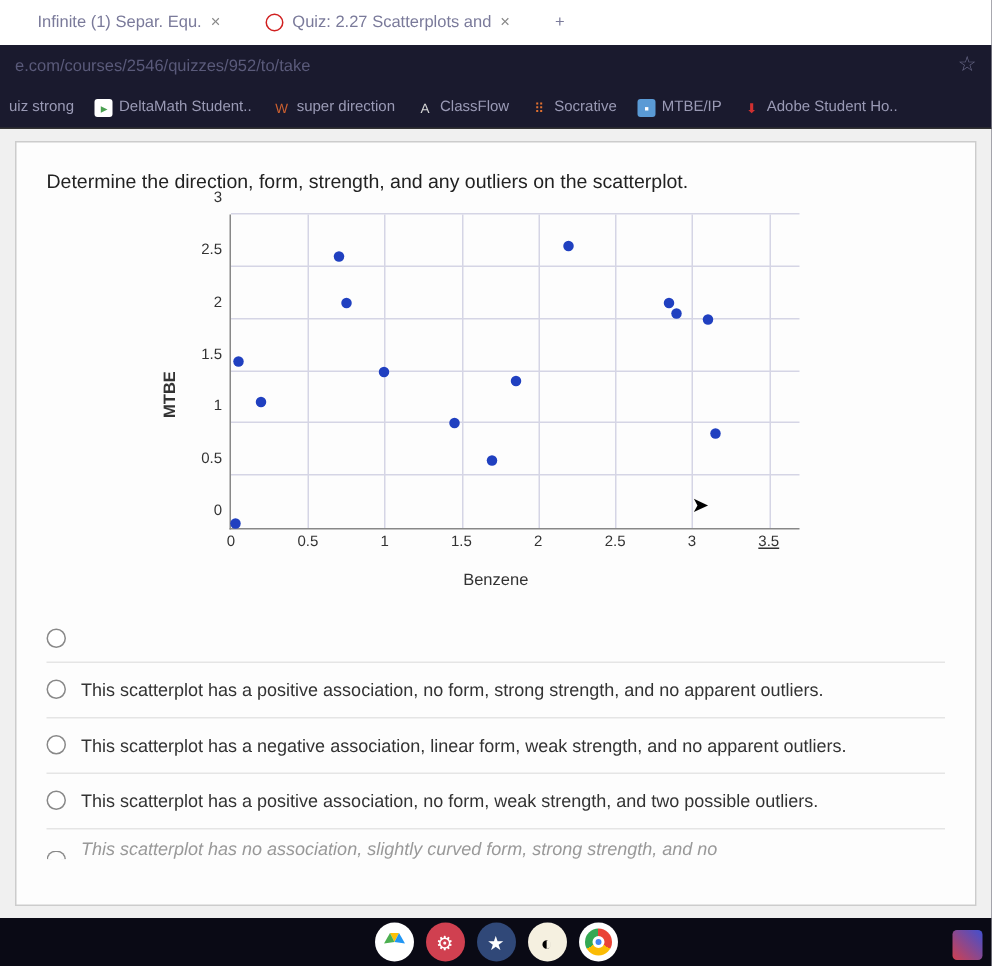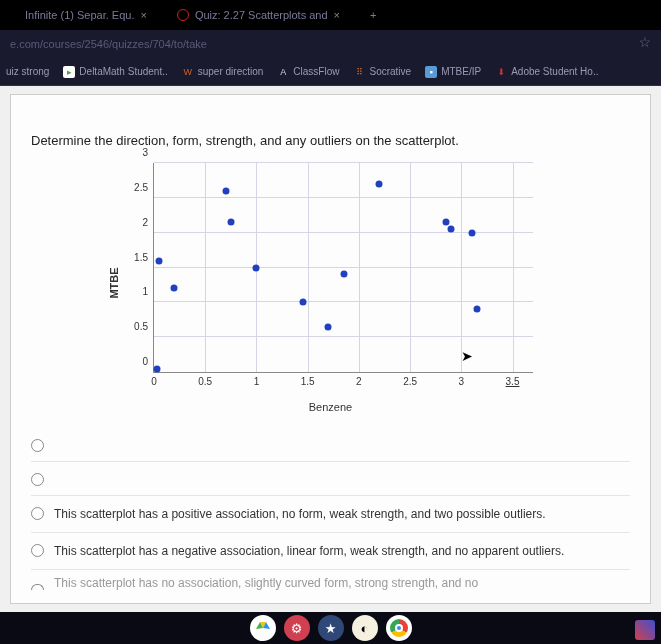--- a/index.html
+++ b/index.html
@@ -1,49 +1,49 @@
 <!DOCTYPE html>
 <html><head>
   <meta charset="utf-8">
   <style>
     * { margin: 0; padding: 0; box-sizing: border-box; }
     body { width: 661px; height: 644px; font-family: Arial, sans-serif; background: #1a1a2e; overflow: hidden; position: relative; }
     
-    .tabs-bar { height: 30px; background: #000000; display: flex; align-items: center; color: #7a7a9a; font-size: 11px; padding-left: 10px; }
+    .tabs-bar { height: 30px; background: #ffffff; display: flex; align-items: center; color: #7a7a9a; font-size: 11px; padding-left: 10px; }
     .tab { padding: 0 15px; display: flex; align-items: center; gap: 6px; height: 100%; }
     .tab-close { color: #888; }
     .tab-icon { width: 12px; height: 12px; border-radius: 50%; border: 1px solid #d02020; display: inline-block; }
     
     .url-bar { height: 28px; background: #1a1a2e; color: #5a5a7a; font-size: 11px; padding-left: 10px; display: flex; align-items: center; }
     .star-icon { position: absolute; right: 10px; top: 34px; color: #6a6a8a; font-size: 14px; }
     
     .bookmarks-bar { height: 28px; background: #1a1a2e; display: flex; align-items: center; gap: 14px; padding-left: 6px; color: #9a9ab5; font-size: 10px; border-bottom: 1px solid #333; }
     .bookmark { display: flex; align-items: center; gap: 4px; }
     .bookmark-icon { width: 12px; height: 12px; display: inline-flex; align-items: center; justify-content: center; font-size: 9px; }
     
     .content { background: #f0f0f0; height: calc(100% - 118px); overflow: hidden; padding: 8px 10px; }
     .page-card { background: #fdfdfd; border: 1px solid #ccc; padding: 18px 20px 10px 20px; height: 100%; overflow: hidden; }
-    .question { font-size: 13px; color: #222; margin-bottom: 10px; margin-top: 20px; }
+    .question { font-size: 13px; color: #222; margin-bottom: 10px; }
     
     .chart-area { position: relative; width: 445px; height: 250px; margin: 5px auto 15px auto; }
     .y-label { position: absolute; left: -10px; top: 50%; transform: translateY(-50%) rotate(-90deg); font-size: 11px; color: #333; font-weight: bold; }
     .x-label { position: absolute; bottom: -5px; left: 50%; transform: translateX(-50%); font-size: 11px; color: #333; }
     .plot { position: absolute; left: 45px; top: 5px; width: 380px; height: 210px; border-left: 1px solid #888; border-bottom: 1px solid #888; }
     .grid-h { position: absolute; left: 0; width: 100%; border-top: 1px solid #d5d5e5; }
     .grid-v { position: absolute; top: 0; height: 100%; border-left: 1px solid #d5d5e5; }
     .ytick { position: absolute; right: 100%; font-size: 10px; color: #333; transform: translateY(-50%); padding-right: 6px; }
     .xtick { position: absolute; top: 100%; font-size: 10px; color: #333; transform: translateX(-50%); padding-top: 4px; }
     .dot { position: absolute; width: 7px; height: 7px; background: #2040c0; border-radius: 50%; transform: translate(-50%, 50%); }
     .cursor-arrow { position: absolute; font-size: 14px; color: #000; }
     
     .options { margin-top: 20px; }
     .option { display: flex; align-items: flex-start; gap: 10px; padding: 9px 0; border-bottom: 1px solid #e5e5e5; font-size: 12px; color: #333; line-height: 1.5; }
     .option:last-of-type { border-bottom: none; }
     .radio { width: 13px; height: 13px; border: 1px solid #888; border-radius: 50%; flex-shrink: 0; margin-top: 2px; background: #fff; }
-    .option-cut { color: #999; font-size: 12px; padding-top: 6px; overflow: hidden; white-space: nowrap; }
+    .option-cut { color: #999; font-size: 12px; padding-top: 6px; overflow: hidden; white-space: nowrap; font-style: italic; }
     
     .taskbar { position: absolute; bottom: 0; left: 0; right: 0; height: 32px; background: #0a0a15; display: flex; align-items: center; justify-content: center; gap: 8px; }
     .task-icon { width: 26px; height: 26px; border-radius: 50%; display: flex; align-items: center; justify-content: center; font-size: 13px; }
     .task-right { position: absolute; right: 6px; bottom: 4px; display: flex; gap: 4px; }
     .task-small { width: 20px; height: 20px; }
   </style>
 </head>
 <body>
 
 <div class="tabs-bar">
@@ -53,21 +53,21 @@
   </div>
   <div class="tab">
     <span class="tab-icon"></span>
     <span>Quiz: 2.27 Scatterplots and</span>
     <span class="tab-close">×</span>
   </div>
   <div class="tab">+</div>
 </div>
 
 <div class="url-bar">
-  <span>e.com/courses/2546/quizzes/704/to/take</span>
+  <span>e.com/courses/2546/quizzes/952/to/take</span>
 </div>
 <span class="star-icon">☆</span>
 
 <div class="bookmarks-bar">
   <div class="bookmark">
       <span>uiz strong</span>
     </div>
   <div class="bookmark">
       <span class="bookmark-icon" style="background:#fff;color:#4aa050;border-radius:2px">▸</span>
       <span>DeltaMath Student..</span>
@@ -147,28 +147,29 @@
         </div>
       <div class="x-label">Benzene</div>
     </div>
 
     <div class="options">
       <div class="option">
           <div class="radio"></div>
         </div>
       <div class="option">
           <div class="radio"></div>
+          <span>This scatterplot has a positive association, no form, strong strength, and no apparent outliers.</span>
+        </div>
+      <div class="option">
+          <div class="radio"></div>
+          <span>This scatterplot has a negative association, linear form, weak strength, and no apparent outliers.</span>
         </div>
       <div class="option">
           <div class="radio"></div>
           <span>This scatterplot has a positive association, no form, weak strength, and two possible outliers.</span>
-        </div>
-      <div class="option">
-          <div class="radio"></div>
-          <span>This scatterplot has a negative association, linear form, weak strength, and no apparent outliers.</span>
         </div>
       <div class="option-cut"><span style="display:inline-block;width:13px;height:6px;border:1px solid #888;border-bottom:none;border-radius:7px 7px 0 0;margin-right:10px;vertical-align:bottom"></span><span>This scatterplot has no association, slightly curved form, strong strength, and no</span></div>
     </div>
   </div>
 </div>
 
 <div class="taskbar">
   <div class="task-icon" style="background:#fff">
       <svg width="16" height="14" viewBox="0 0 16 14">
         <path d="M5 1 L11 1 L15 8 L12 13 L4 13 L1 8 Z" fill="none"></path>

